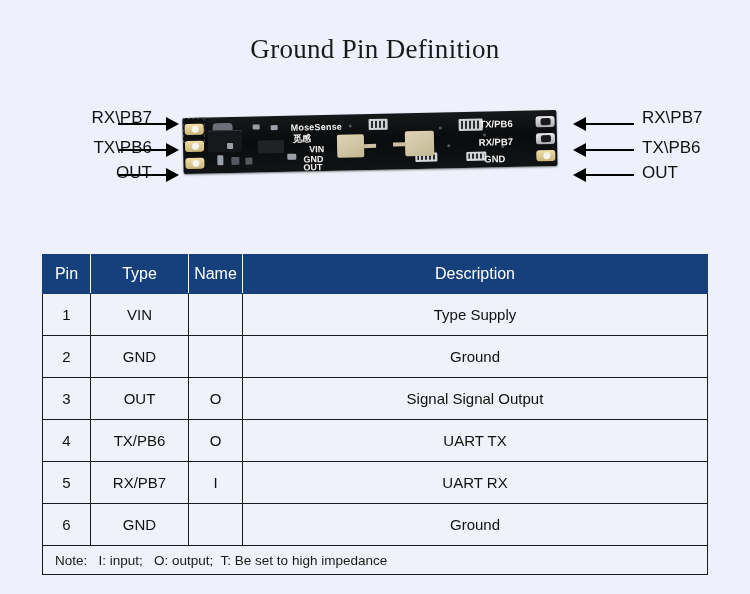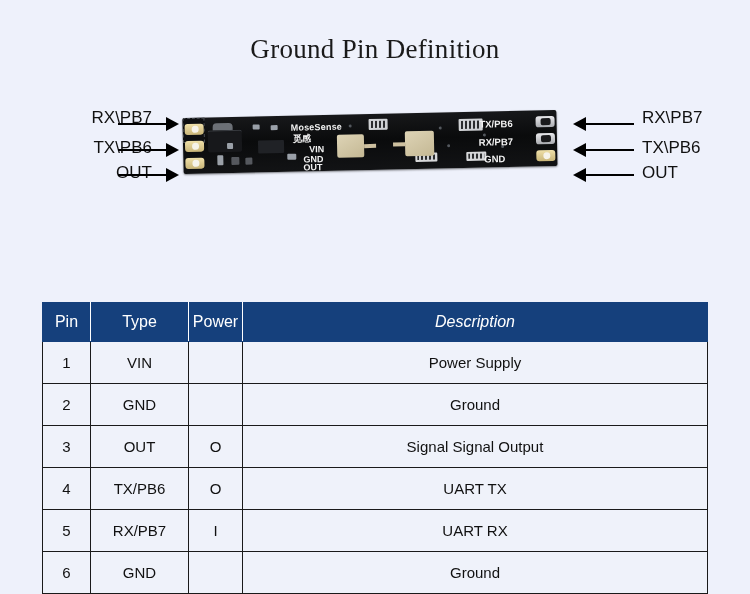--- a/index.html
+++ b/index.html
@@ -209,32 +209,31 @@
   #table-wrap {
     position: absolute;
     left: 42px;
     top: 254px;
     width: 665px;
   }
   table {
     border-collapse: collapse;
     width: 665px;
     table-layout: fixed;
-    margin-top: 48px;
   }
   thead th {
     background: #15407c;
     color: #ffffff;
     font-size: 16px;
     font-weight: normal;
     height: 36px;
     border: 1px solid #15407c;
     border-right-color: #ffffff;
   }
-  thead th:last-child { border-right-color: #15407c; font-style: italic; }
+  thead th:last-child { border-right-color: #15407c; }
   tbody td {
     background: #eff2fa;
     color: #111;
     font-size: 15px;
     height: 39px;
     text-align: center;
     border: 1px solid #1a1a1a;
   }
   td.note-cell {
     text-align: left;
@@ -355,30 +354,30 @@
     <colgroup>
       <col class="c-pin">
         <col class="c-name">
         <col class="c-type">
         <col class="c-desc">
     </colgroup>
     <thead>
       <tr>
         <th>Pin</th>
         <th>Type</th>
-        <th>Power</th>
+        <th>Name</th>
         <th>Description</th>
       </tr>
     </thead>
     <tbody>
       <tr>
         <td>1</td>
         <td>VIN</td>
         <td></td>
-        <td>Power Supply</td>
+        <td>Type Supply</td>
       </tr>
       <tr>
         <td>2</td>
         <td>GND</td>
         <td></td>
         <td>Ground</td>
       </tr>
       <tr>
         <td>3</td>
         <td>OUT</td>
@@ -396,15 +395,18 @@
         <td>RX/PB7</td>
         <td>I</td>
         <td>UART RX</td>
       </tr>
       <tr>
         <td>6</td>
         <td>GND</td>
         <td></td>
         <td>Ground</td>
       </tr>
+      <tr>
+        <td class="note-cell" colspan="4">Note:   I: input;   O: output;  T: Be set to high impedance</td>
+      </tr>
     </tbody>
   </table>
 </div>
 
 </body></html>

